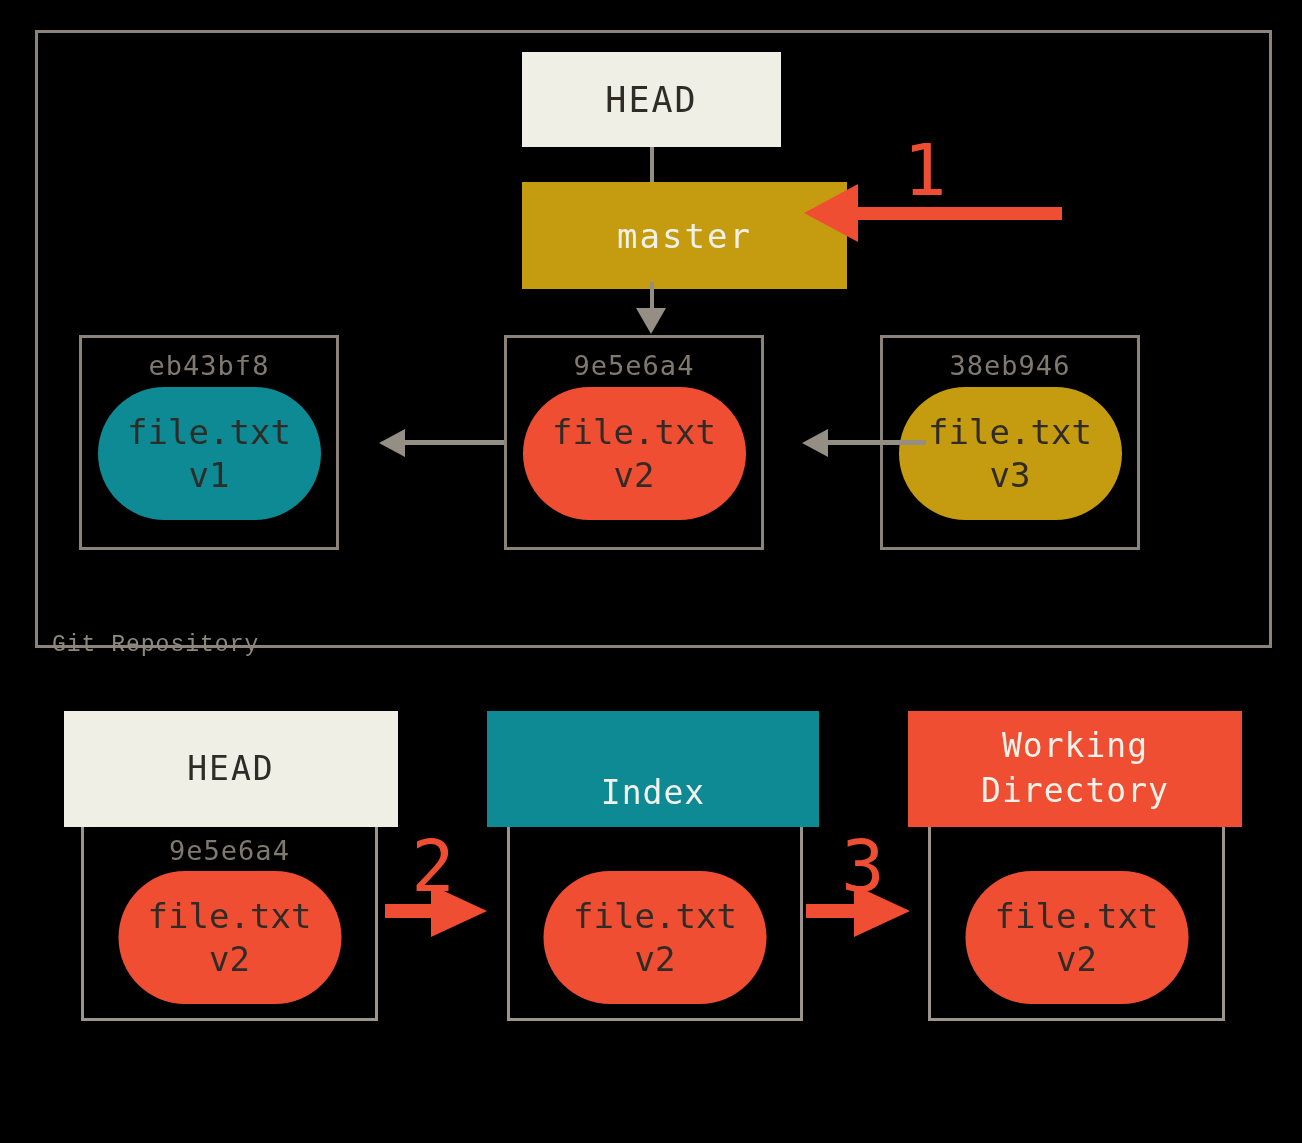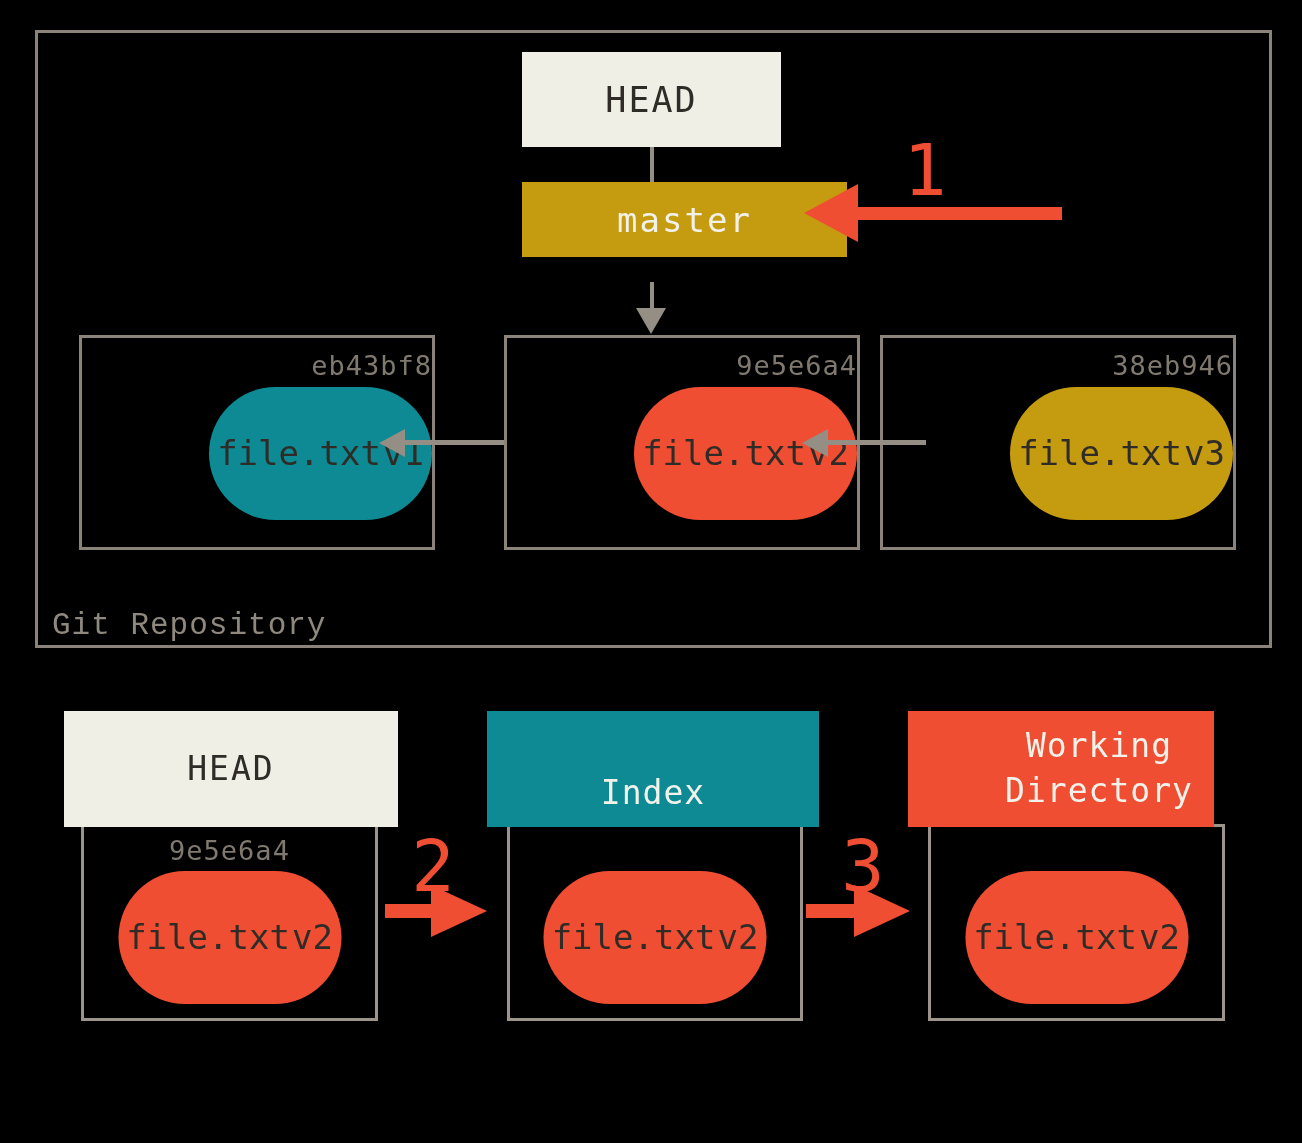--- a/index.html
+++ b/index.html
@@ -20,40 +20,40 @@
     position:relative;
     width:1302px;height:1143px;
     background:var(--bg);
     font-family:"DejaVu Sans Mono", monospace;
     overflow:hidden;
   }
   .abs{position:absolute;}
 
   
   #repo-box{left:35px;top:30px;width:1237px;height:618px;border:3px solid var(--border1);}
-  #repo-label{left:52px;top:608px;font-family:"Liberation Mono",monospace;font-size:31px;color:#8F887E;letter-spacing:1px;}
+  #repo-label{left:52px;top:632px;font-family:"Liberation Mono",monospace;font-size:23px;color:#8F887E;letter-spacing:1px;}
 
   
   .label-box{display:flex;align-items:center;justify-content:center;}
   #head-top{left:522px;top:52px;width:259px;height:95px;background:var(--cream);}
   #head-top span{font-size:35px;color:var(--dark-text);letter-spacing:2px;}
   #conn-head-master{left:650px;top:147px;width:4px;height:36px;background:var(--arrow-gray);}
-  #master-box{left:522px;top:182px;width:325px;height:75px;background:var(--gold);}
+  #master-box{left:522px;top:182px;width:325px;height:107px;background:var(--gold);}
   #master-box span{font-size:34px;color:#F2F1E9;letter-spacing:2px;}
   #conn-master-commit{left:650px;top:282px;width:4px;height:28px;background:var(--arrow-gray);}
   #tri-master{left:636px;top:308px;width:0;height:0;
     border-left:15px solid transparent;border-right:15px solid transparent;
     border-top:26px solid var(--arrow-gray);}
 
   
-  .commit-box{width:356px;height:215px;border:3px solid var(--border1);
-    display:flex;flex-direction:column;align-items:flex-end;}
+  .commit-box{width:260px;height:215px;border:3px solid var(--border1);
+    display:flex;flex-direction:column;align-items:center;}
   .commit-box .hash{margin-top:12px;font-size:27px;color:var(--hash-gray);letter-spacing:1px;}
   .oval{width:223px;height:133px;border-radius:67px;
-    display:flex;flex-direction:row;align-items:center;justify-content:center;gap:2px;}
+    display:flex;flex-direction:column;align-items:center;justify-content:center;gap:2px;}
   .oval span{font-size:34px;color:var(--dark-text);line-height:1.2;}
   .commit-box .oval{margin-top:6px;}
   #commit1{left:79px;top:335px;}
   #commit2{left:504px;top:335px;}
   #commit3{left:880px;top:335px;}
   .oval.teal{background:var(--teal);}
   .oval.red{background:var(--red);}
   .oval.gold{background:var(--gold);}
 
   
@@ -72,21 +72,21 @@
   .step-num{font-size:72px;color:var(--red);text-align:center;width:90px;}
   #num1{left:880px;top:128px;}
 
   
   .col-header{height:116px;display:flex;align-items:center;justify-content:center;text-align:center;z-index:2;}
   .col-header span{font-size:33px;line-height:1.35;letter-spacing:1px;}
   #headerA{left:64px;top:711px;width:334px;background:var(--cream);}
   #headerA span{color:var(--dark-text);letter-spacing:2px;}
   #headerB{left:487px;top:711px;width:332px;background:var(--teal);}
   #headerB span{color:#F3F2EA;margin-top:48px;}
-  #headerC{left:908px;top:711px;width:306px;background:var(--red);justify-content:flex-end;}
+  #headerC{left:908px;top:711px;width:334px;background:var(--red);}
   #headerC span{color:#F3F2EA;display:block;width:230px;}
   .col-box{width:297px;height:197px;border:3px solid var(--border2);}
   #boxA{left:81px;top:824px;}
   #boxB{left:507px;top:824px;width:296px;}
   #boxC{left:928px;top:824px;}
   .col-box .hash{position:absolute;top:8px;left:0;width:100%;text-align:center;
     font-size:27px;color:var(--hash-gray);letter-spacing:1px;}
   .col-box .oval{position:absolute;top:44px;left:50%;transform:translateX(-50%);}
 
   

